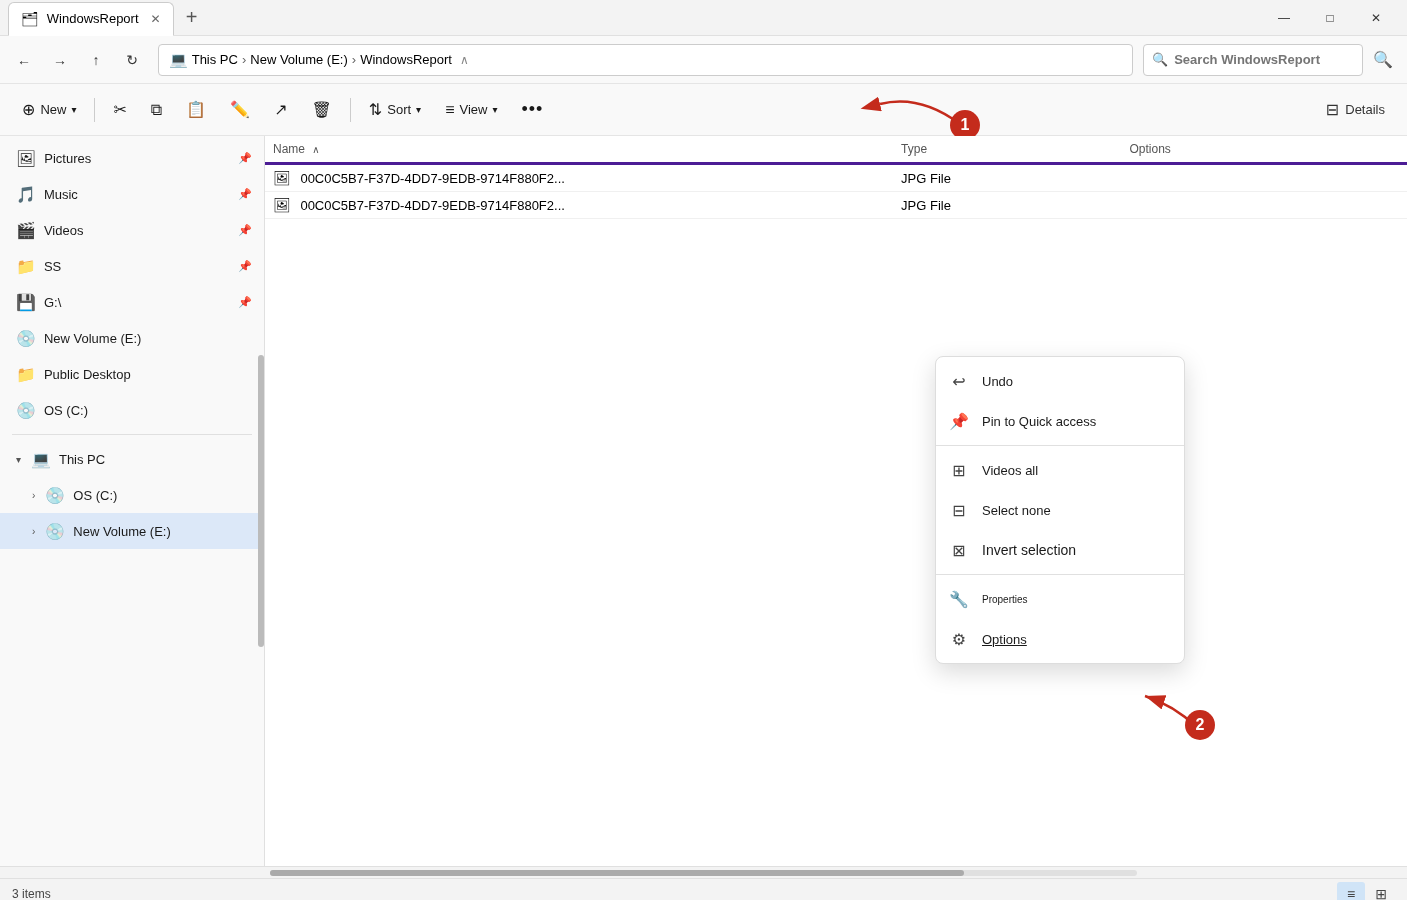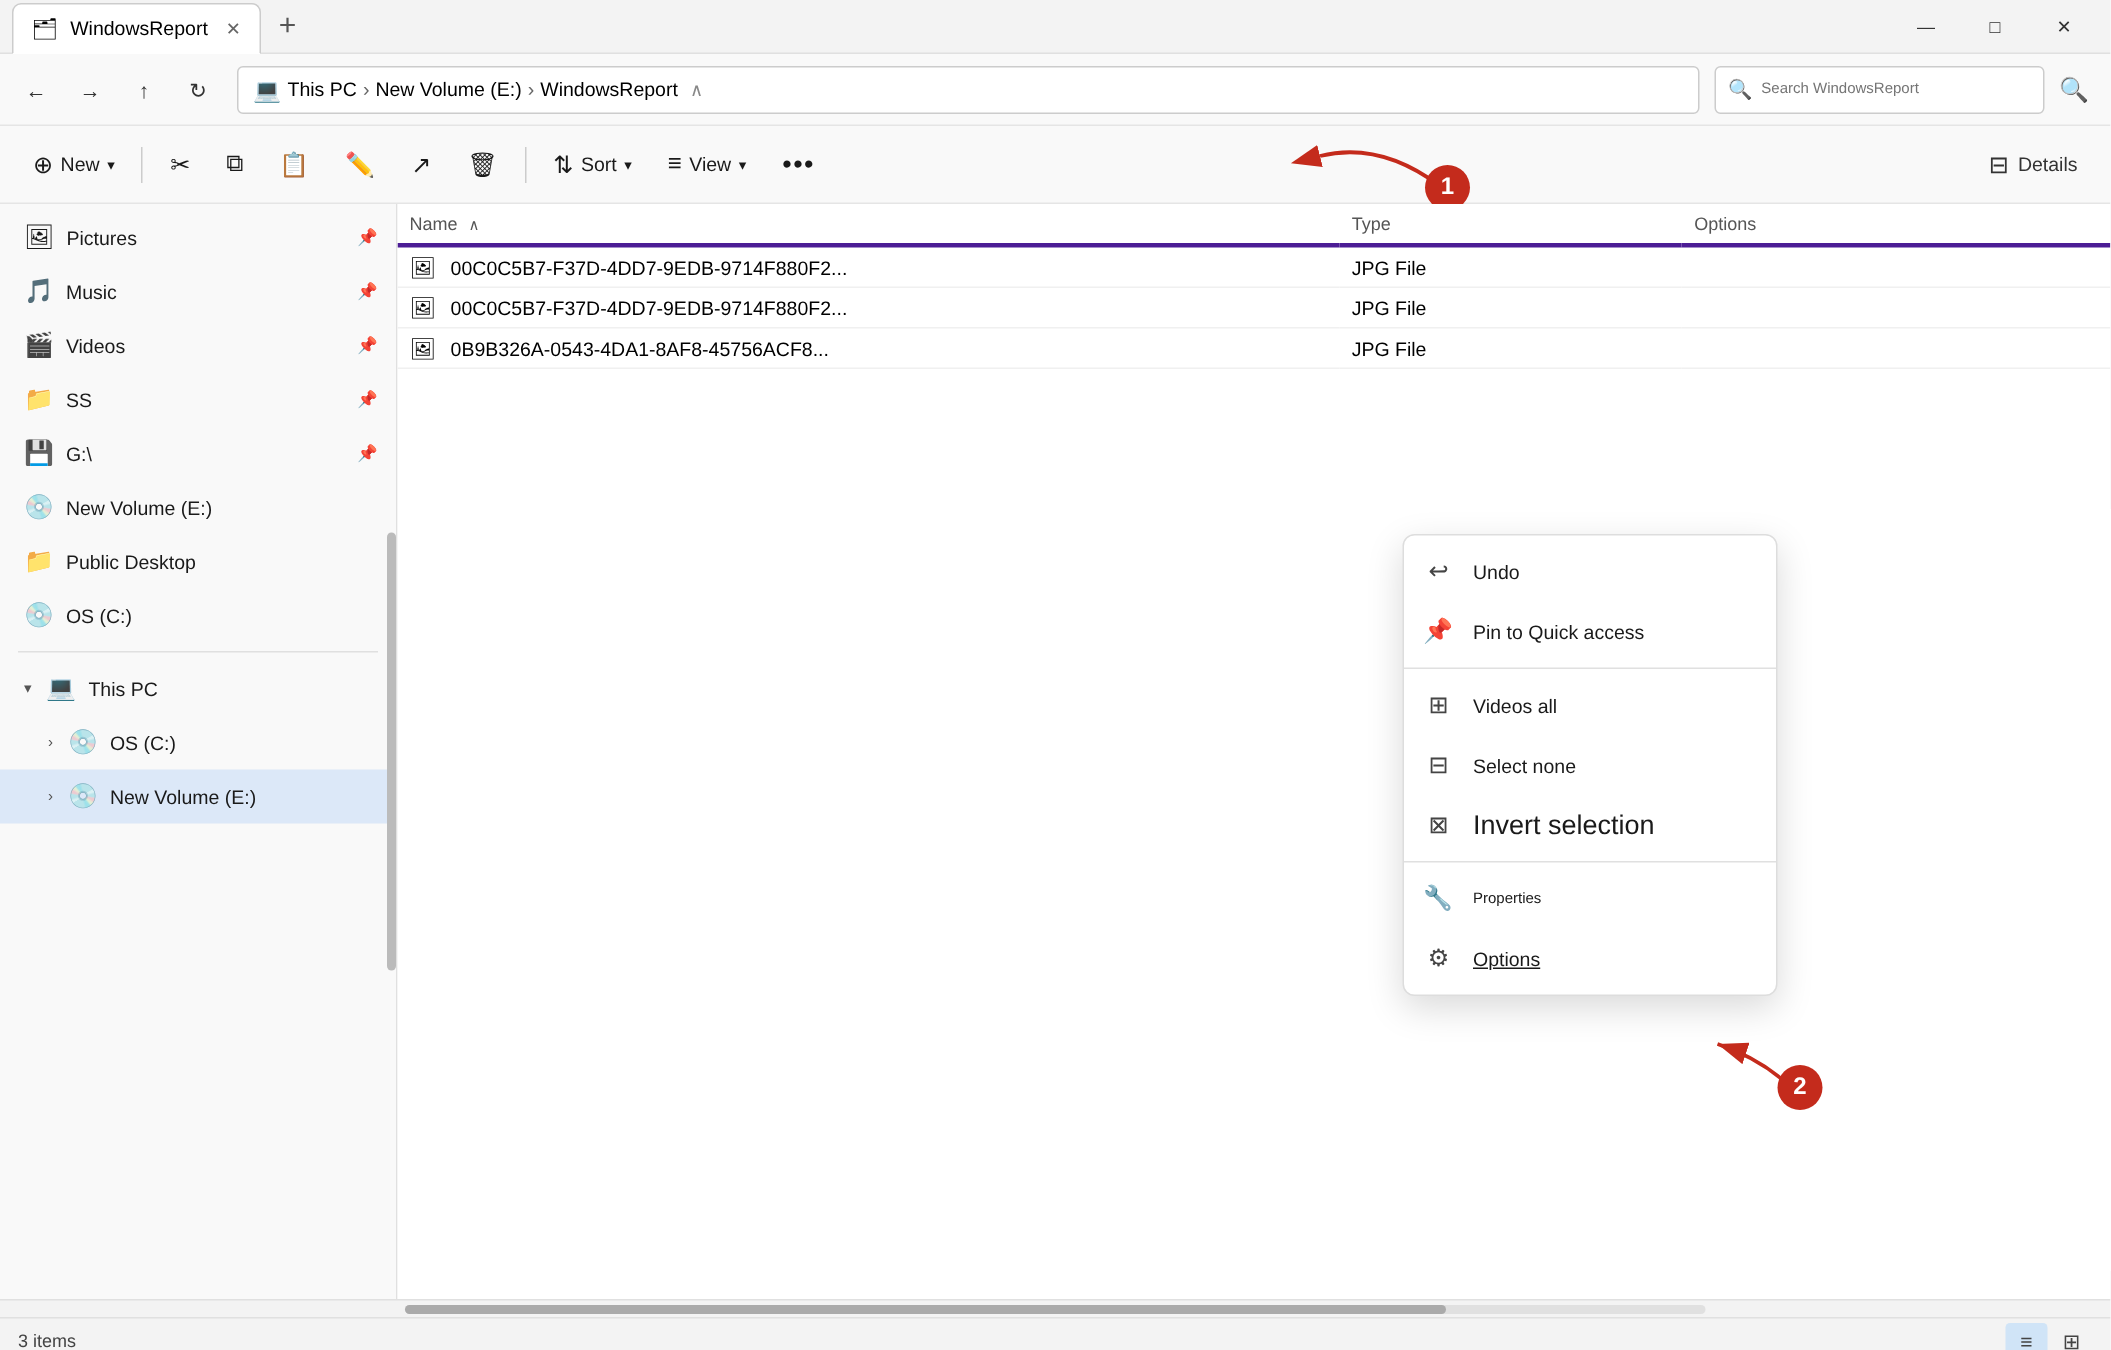--- a/index.html
+++ b/index.html
@@ -15,21 +15,21 @@
     .wc-btn { width: 46px; height: 32px; display: flex; align-items: center; justify-content: center; font-size: 12px; cursor: pointer; color: #333; }
 
     
     .navbar {
       display: flex; align-items: center; height: 48px; padding: 0 8px; gap: 4px;
       background: #f9f9f9; border-bottom: 1px solid #e5e5e5;
     }
     .nav-btn { width: 32px; height: 32px; display: flex; align-items: center; justify-content: center; cursor: pointer; border-radius: 4px; font-size: 14px; color: #333; }
     .breadcrumb { display: flex; align-items: center; flex: 1; background: white; border: 1px solid #ccc; border-radius: 4px; height: 32px; padding: 0 10px; font-size: 13px; gap: 4px; margin: 0 6px; }
     .search-box { display: flex; align-items: center; width: 220px; background: white; border: 1px solid #ccc; border-radius: 4px; height: 32px; padding: 0 8px; font-size: 13px; gap: 6px; }
-    .search-box input { border: none; outline: none; font-size: 10px; width: 160px; background: transparent; }
+    .search-box input { border: none; outline: none; font-size: 13px; width: 160px; background: transparent; font-weight: bold; }
 
     
     .toolbar {
       display: flex; align-items: center; height: 52px; padding: 0 12px; gap: 4px;
       background: #f9f9f9; border-bottom: 1px solid #e5e5e5;
     }
     .tb-btn { display: flex; align-items: center; gap: 5px; height: 36px; padding: 0 10px; border-radius: 4px; cursor: pointer; font-size: 13px; color: #1a1a1a; }
     .tb-sep { width: 1px; height: 24px; background: #ccc; margin: 0 4px; }
     .details-btn { margin-left: auto; display: flex; align-items: center; gap: 6px; font-size: 13px; color: #333; cursor: pointer; padding: 0 10px; }
 
@@ -261,28 +261,20 @@
     <td></td>
   </tr>
           <tr>
     <td>
       <span style="font-size:14px;margin-right:6px;">🖼</span>
       <span>00C0C5B7-F37D-4DD7-9EDB-9714F880F2...</span>
     </td>
     <td>JPG File</td>
     <td></td>
   </tr>
-          <tr>
-    <td>
-      <span style="font-size:14px;margin-right:6px;">🖼</span>
-      <span>0B9B326A-0543-4DA1-8AF8-45756ACF8...</span>
-    </td>
-    <td>JPG File</td>
-    <td></td>
-  </tr>
         </tbody>
     </table>
 
     <div class="context-menu" id="context-menu">
     <div class="ctx-item">
       <span style="width:22px;height:22px;display:flex;align-items:center;justify-content:center;font-size:16px;color:#444;">↩</span>
       <span style="font-size:13px;">Undo</span>
     </div>
         <div class="ctx-item">
       <span style="width:22px;height:22px;display:flex;align-items:center;justify-content:center;font-size:16px;color:#444;">📌</span>
@@ -292,21 +284,21 @@
         <div class="ctx-item">
       <span style="width:22px;height:22px;display:flex;align-items:center;justify-content:center;font-size:16px;color:#444;">⊞</span>
       <span style="font-size:13px;">Videos all</span>
     </div>
         <div class="ctx-item">
       <span style="width:22px;height:22px;display:flex;align-items:center;justify-content:center;font-size:16px;color:#444;">⊟</span>
       <span style="font-size:13px;">Select none</span>
     </div>
         <div class="ctx-item">
       <span style="width:22px;height:22px;display:flex;align-items:center;justify-content:center;font-size:16px;color:#444;">⊠</span>
-      <span style="font-size:18px;text-align:center;">Invert selection</span>
+      <span style="font-size:14px;text-align:center;">Invert selection</span>
     </div>
         <div class="ctx-sep"></div>
         <div class="ctx-item">
       <span style="width:22px;height:22px;display:flex;align-items:center;justify-content:center;font-size:16px;color:#444;">🔧</span>
       <span style="font-size:10px;">Properties</span>
     </div>
         <div class="ctx-item">
       <span style="width:22px;height:22px;display:flex;align-items:center;justify-content:center;font-size:16px;color:#444;">⚙</span>
       <span style="font-size:13px;text-decoration:underline;">Options</span>
     </div>

